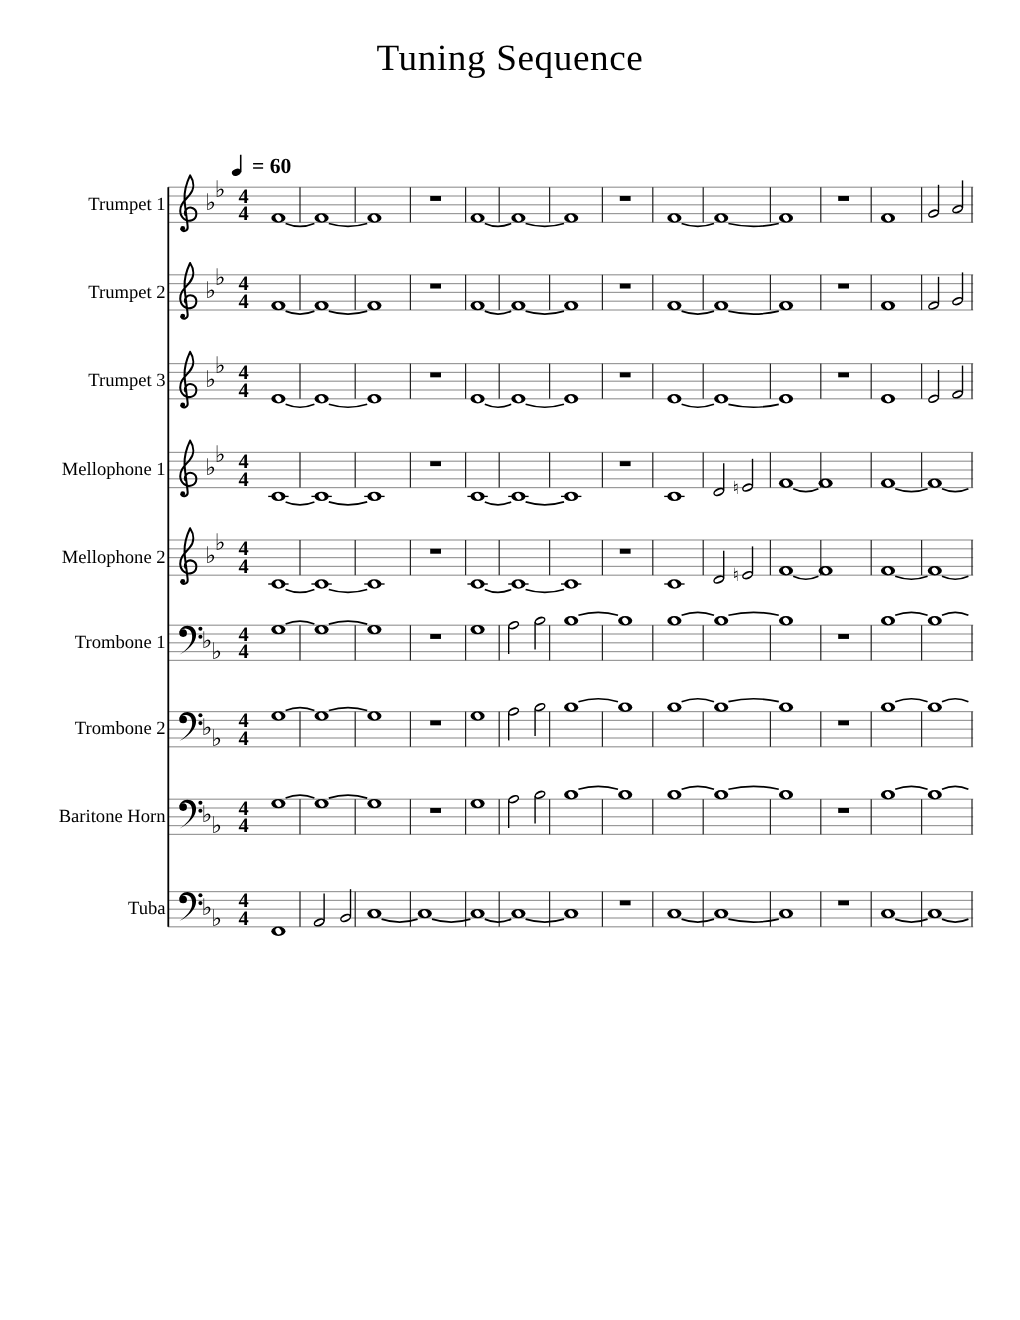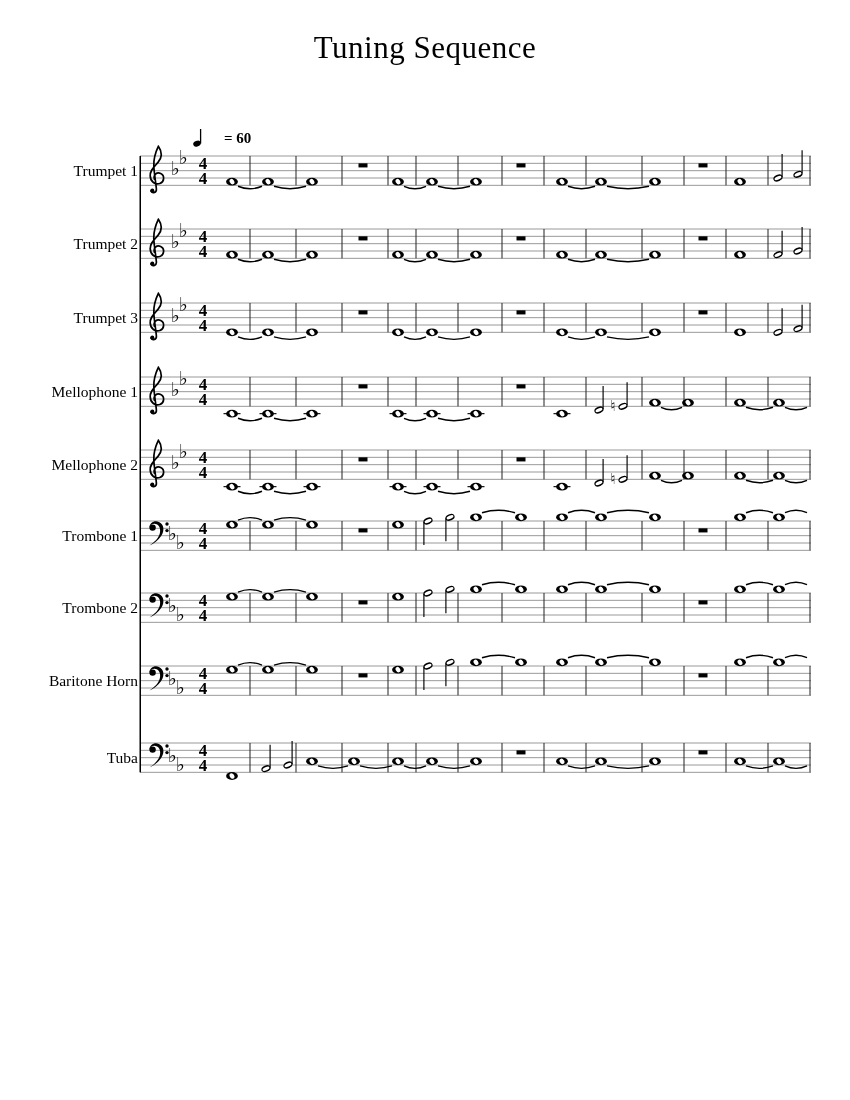--- a/index.html
+++ b/index.html
@@ -3,21 +3,21 @@
 <meta charset="utf-8">
 <style>
   html,body{margin:0;padding:0;background:#fff;}
   .page{position:relative;width:850px;height:780px;background:#ffffff;overflow:hidden;
         font-family:"Liberation Serif","DejaVu Serif",serif;color:#000;}
   .title{position:absolute;left:0;right:0;top:30px;text-align:center;
          font-size:31px;font-weight:400;letter-spacing:0.5px;}
   .tempo{position:absolute;left:191px;top:126px;height:24px;white-space:nowrap;}
   .tempo svg{display:inline-block;vertical-align:bottom;}
   .tempo-text{display:inline-block;vertical-align:bottom;font-weight:bold;
-              font-size:15px;line-height:21px;margin-left:16px;}
+              font-size:18px;line-height:21px;margin-left:2px;}
   .ilabel{position:absolute;right:712px;width:220px;text-align:right;
           font-size:15.5px;line-height:20px;height:20px;}
   #score{position:absolute;left:0;top:0;}
 </style>
 </head>
 <body>
 
 <div class="page">
   <div class="title">Tuning Sequence</div>
 

